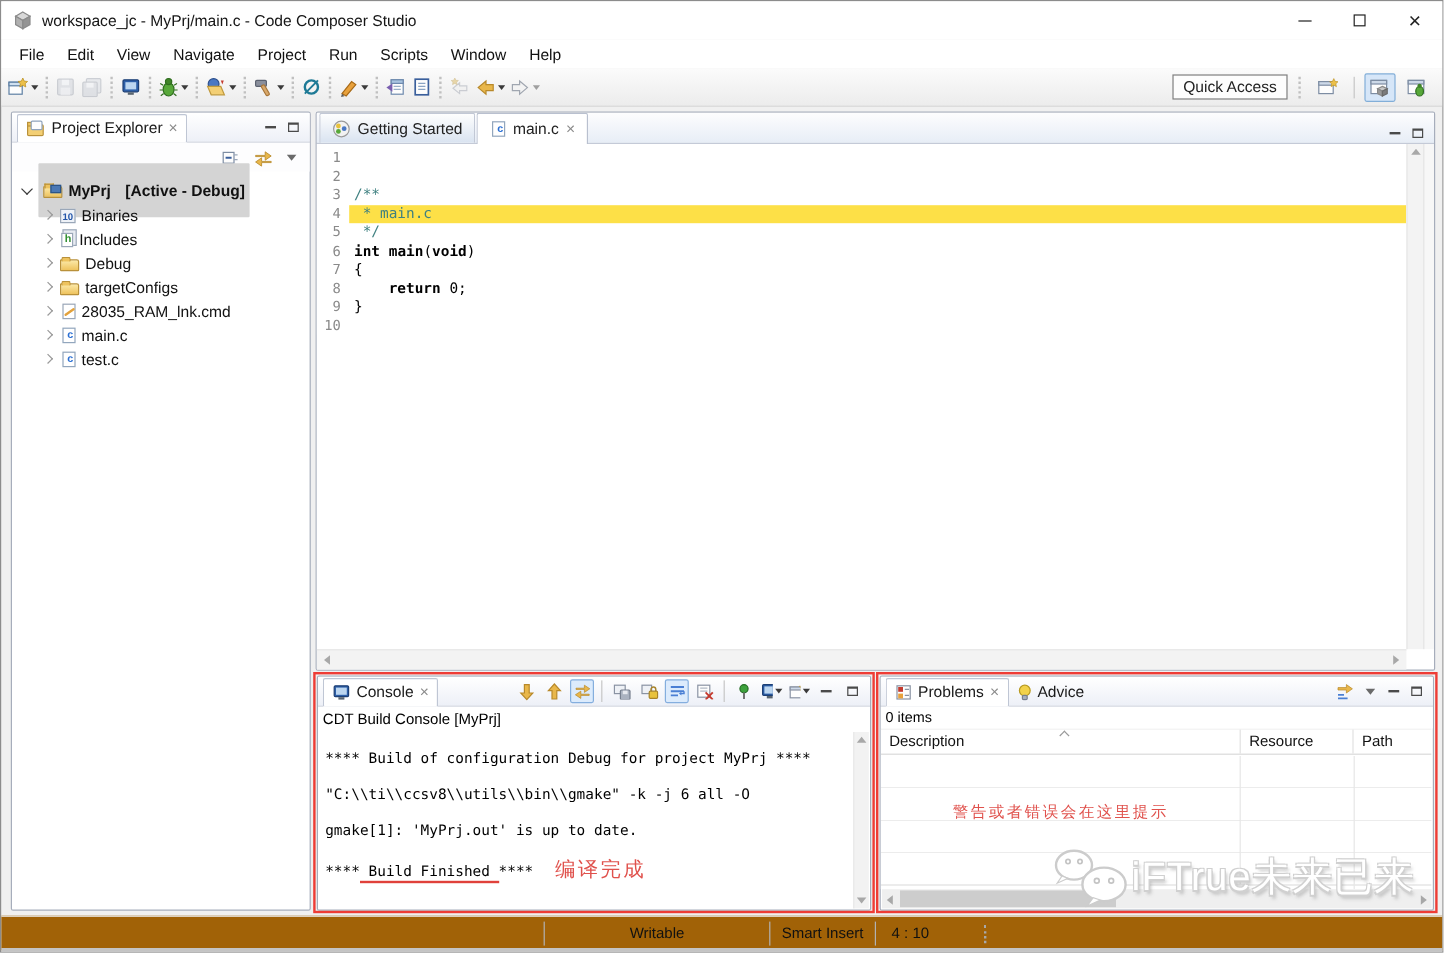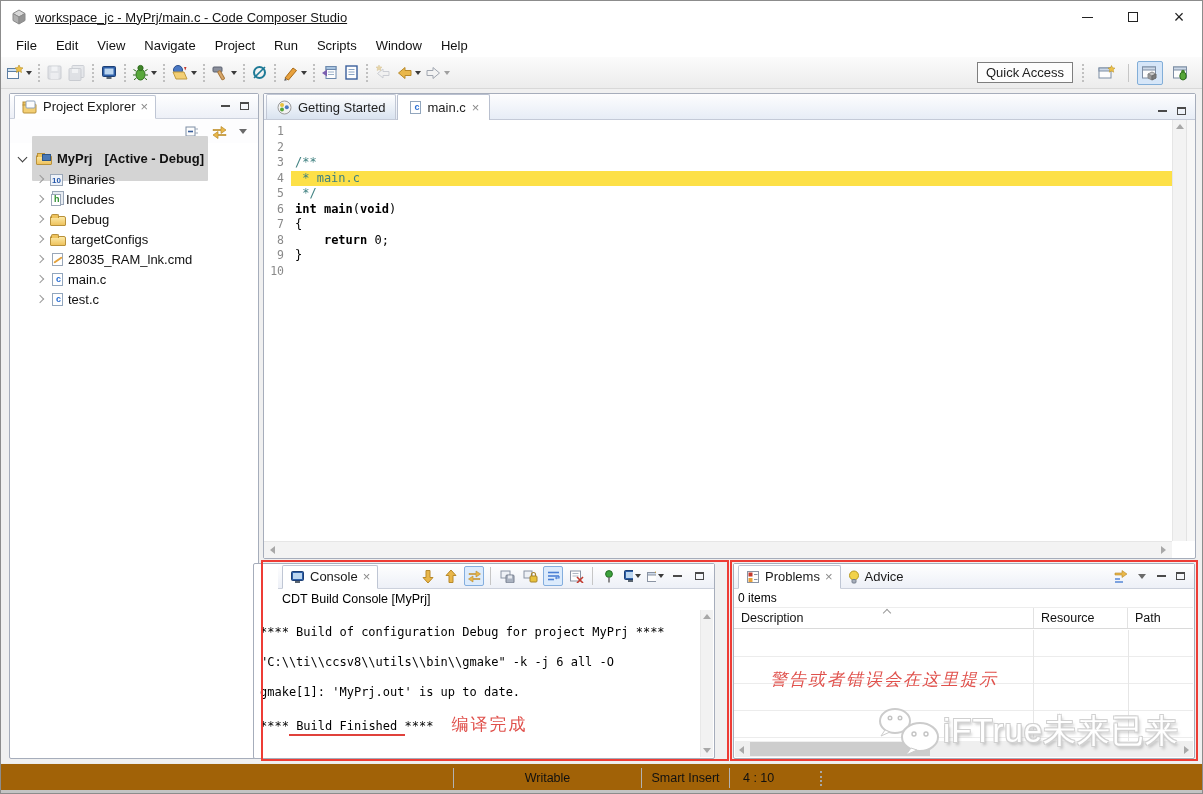--- a/index.html
+++ b/index.html
@@ -2,21 +2,21 @@
 <html><head>
 <meta charset="utf-8">
 <style>
   html,body{margin:0;padding:0;background:#ffffff;}
   *{box-sizing:border-box;}
   #app{position:relative;width:1203px;height:794px;background:#f0f0f0;border:1px solid #8c8c8c;
        font-family:"Liberation Sans",sans-serif;overflow:hidden;}
 
   
   .titlebar{position:absolute;left:0;top:0;right:0;height:32px;background:#fff;display:flex;align-items:center;padding-left:10px;}
-  .title-text{font-size:13px;color:#151515;margin-left:8px;text-decoration:underline;}
+  .title-text{font-size:13px;color:#151515;margin-left:8px;}
   .win-controls{margin-left:auto;display:flex;height:100%;}
   .win-btn{width:46px;display:flex;align-items:center;justify-content:center;}
   .glyph-min{width:11px;height:1px;background:#222;}
   .glyph-max{width:10px;height:10px;border:1px solid #222;}
   .glyph-close{font-size:18px;color:#222;line-height:1;}
   .glyph-close::before{content:"\00D7";}
 
   
   .menubar{position:absolute;left:0;top:32px;right:0;height:24px;background:#fff;display:flex;align-items:center;padding-left:6px;font-size:13px;color:#111;}
   .menu-item{padding:2px 10px 2px 9px;}
@@ -91,21 +91,21 @@
   .editor-vscroll{position:absolute;top:26px;right:9px;bottom:17px;width:14px;background:#f3f3f3;border-left:1px solid #e6e6e6;}
   .editor-ruler{position:absolute;top:26px;right:0;bottom:17px;width:9px;background:#f7f7f7;border-left:1px solid #e3e3e3;}
   .editor-hscroll{position:absolute;left:0;right:23px;bottom:0;height:17px;background:#f3f3f3;border-top:1px solid #e6e6e6;}
   .arr{width:0;height:0;position:absolute;}
   .arr-up{border-left:4px solid transparent;border-right:4px solid transparent;border-bottom:5px solid #a8a8a8;left:3px;top:4px;}
   .arr-dn{border-left:4px solid transparent;border-right:4px solid transparent;border-top:5px solid #a8a8a8;left:3px;bottom:4px;}
   .arr-lf{border-top:4px solid transparent;border-bottom:4px solid transparent;border-right:5px solid #a8a8a8;left:6px;top:4px;}
   .arr-rt{border-top:4px solid transparent;border-bottom:4px solid transparent;border-left:5px solid #a8a8a8;right:6px;top:4px;}
 
   
-  #console-panel{left:252px;top:562px;width:462px;height:196px;padding-left:24px;}
+  #console-panel{left:263px;top:562px;width:462px;height:196px;}
   .console-tools{margin-left:auto;display:flex;align-items:center;gap:3px;padding-right:1px;}
   .cbtn{width:20px;height:20px;display:flex;align-items:center;justify-content:center;border-radius:2px;border:1px solid transparent;}
   .cbtn.toggled{background:#dcebfc;border:1px solid #84aede;}
   .console-subtitle{height:20px;font-size:12.5px;display:flex;align-items:center;padding-left:4px;background:#fff;color:#000;}
   .console-body{position:absolute;left:0;top:46px;right:15px;bottom:1px;background:#fff;padding:15px 0 0 6px;
                 font-family:"DejaVu Sans Mono","Liberation Mono",monospace;font-size:12px;line-height:15px;color:#000;}
   .console-line{white-space:pre;height:15px;}
   .console-final{white-space:pre;display:flex;align-items:baseline;margin-top:2px;}
   .red-underline{border-bottom:2px solid #e0413b;}
   .console-annotation{font-family:"Liberation Sans",sans-serif;font-size:17px;color:#e0514c;margin-left:18px;letter-spacing:2px;}
@@ -117,21 +117,21 @@
   .problems-table{position:absolute;left:0;top:43px;right:1px;bottom:17px;background:#fff;overflow:hidden;}
   .pt-header{height:22px;display:flex;border-top:1px solid #ededed;border-bottom:1px solid #dadada;font-size:12.5px;color:#111;align-items:stretch;}
   .pt-col{display:flex;align-items:center;padding-left:7px;position:relative;}
   .pt-col-desc{flex:1;}
   .pt-col-res{width:94px;border-left:1px solid #e2e2e2;}
   .pt-col-path{width:66px;border-left:1px solid #e2e2e2;}
   .sort-caret{position:absolute;left:50%;top:2px;width:6px;height:6px;border-left:1px solid #9a9a9a;border-top:1px solid #9a9a9a;transform:rotate(45deg);}
   .pt-body{position:absolute;left:0;top:23px;right:0;bottom:0;
            background-image:repeating-linear-gradient(#ffffff 0px,#ffffff 26px,#ececec 26px,#ececec 27px);}
   .pt-vline{position:absolute;top:0;bottom:0;width:1px;background:#e6e6e6;}
-  .pt-annotation{position:absolute;top:38px;left:0;width:300px;text-align:center;font-size:17px;color:#e0514c;letter-spacing:2px;font-style:italic;}
+  .pt-annotation{position:absolute;top:38px;left:0;width:300px;text-align:center;font-size:13px;color:#e0514c;letter-spacing:2px;}
   .pt-hscroll{position:absolute;left:1px;right:1px;bottom:1px;height:16px;background:#efefef;}
   .pt-thumb{position:absolute;left:15px;top:1px;bottom:1px;width:180px;background:#cdcdcd;}
 
   
   .red-box{position:absolute;border:2px solid #ee3c35;pointer-events:none;z-index:7;}
   #red-console{left:260px;top:559px;width:468px;height:201px;}
   #red-problems{left:729px;top:559px;width:468px;height:201px;}
 
   
   .watermark{position:absolute;left:872px;top:702px;z-index:9;display:flex;align-items:center;}

